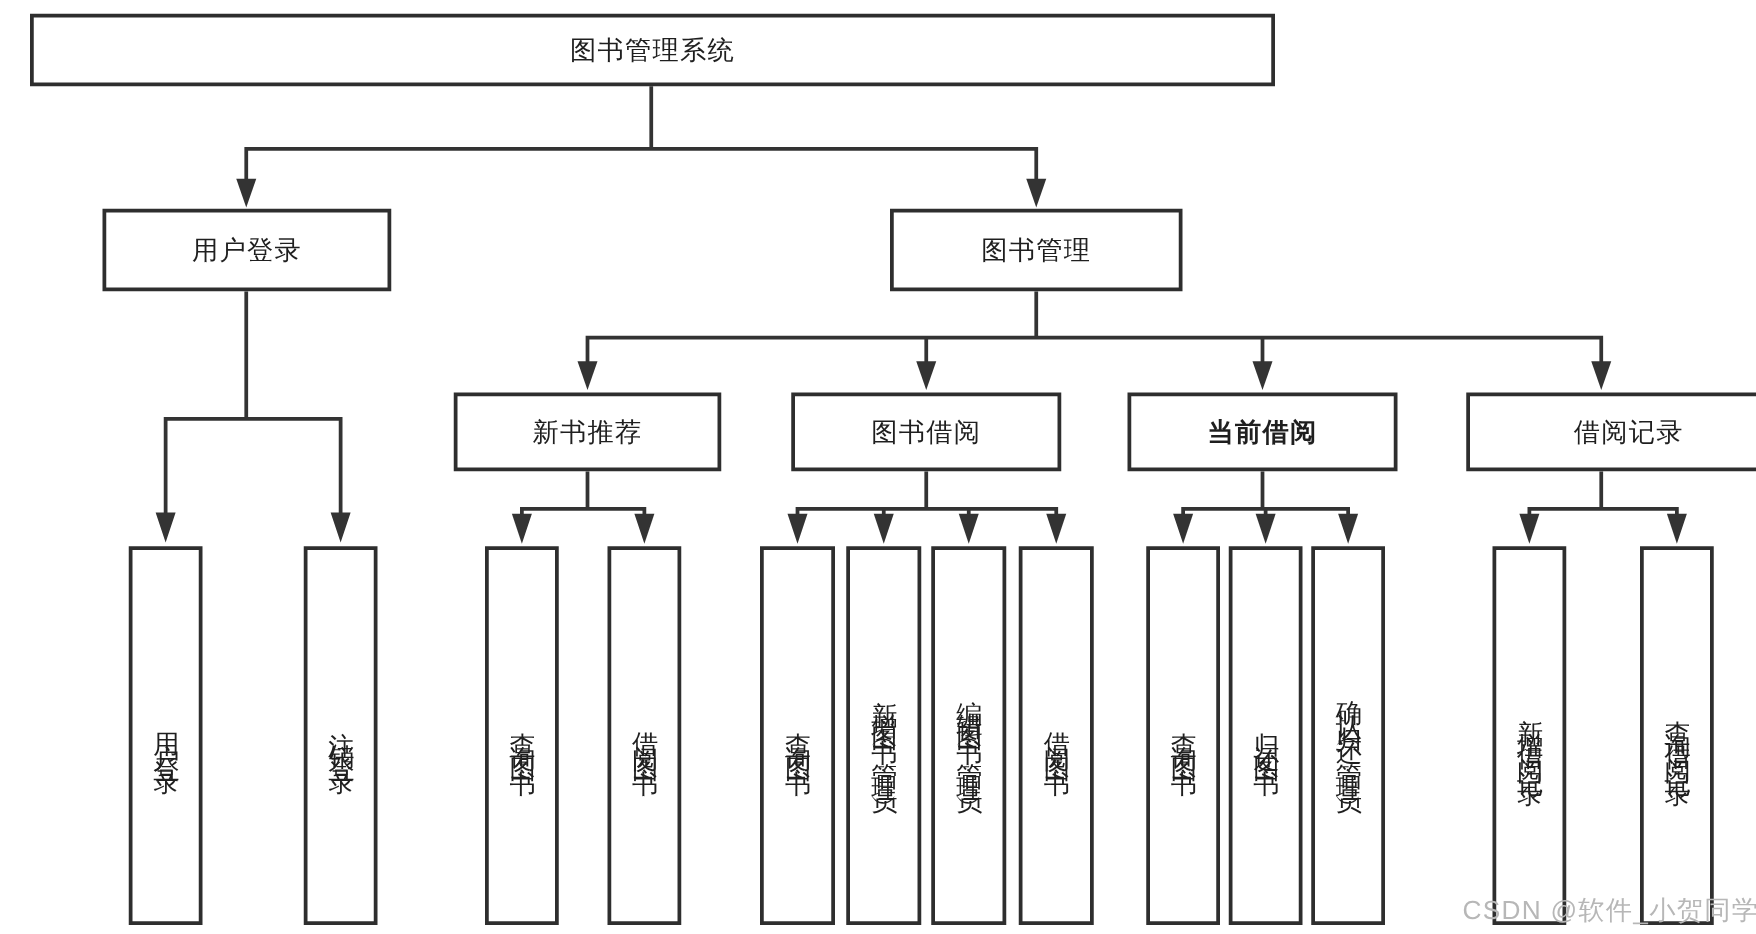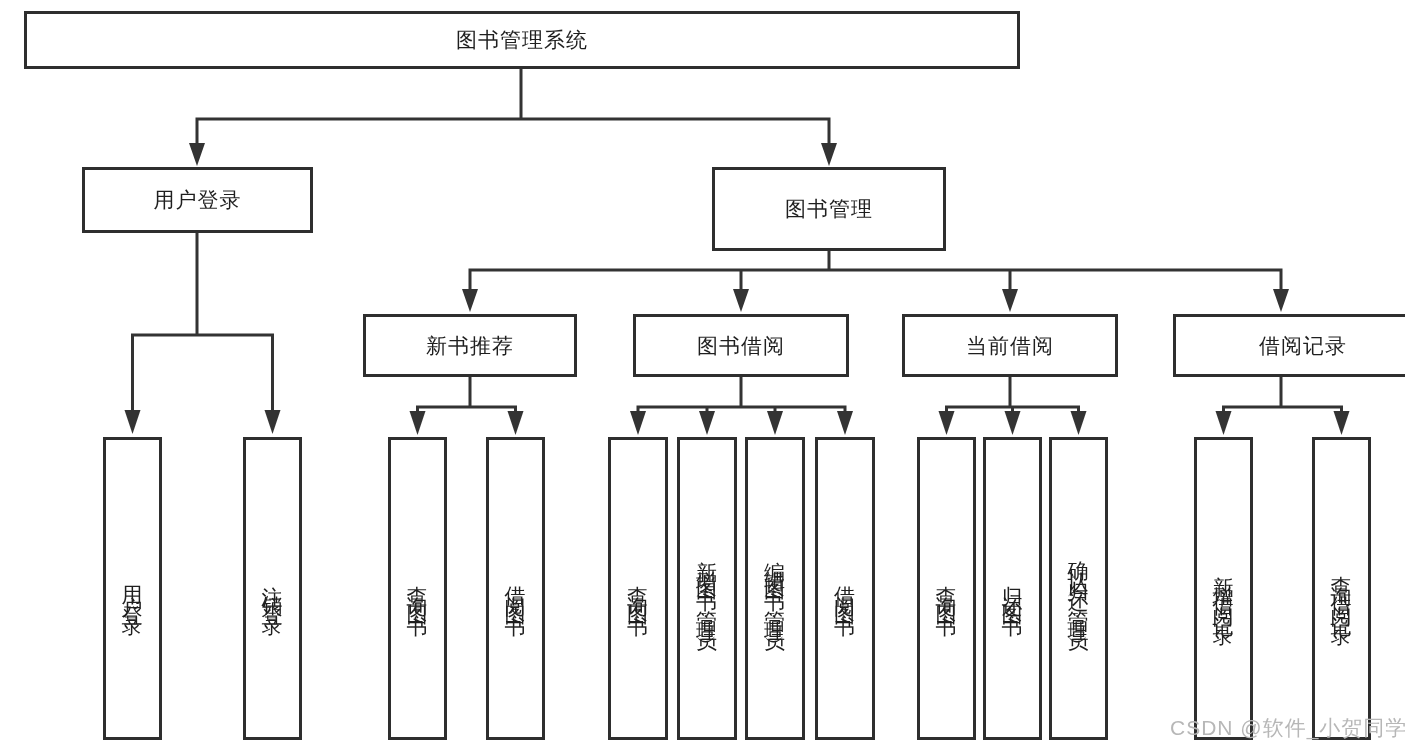--- a/index.html
+++ b/index.html
@@ -39,25 +39,25 @@
     writing-mode: vertical-rl;
     text-orientation: mixed;
     letter-spacing: 10px;
     line-height: 1;
     white-space: nowrap;
   }
   
   .n-root   { left: 24px;   top: 11px;  width: 996px; height: 58px; }
   
   .n-login  { left: 82px;   top: 167px; width: 231px; height: 66px; }
-  .n-mgmt   { left: 712px;  top: 167px; width: 234px; height: 84px; }
+  .n-mgmt   { left: 712px;  top: 167px; width: 234px; height: 66px; }
   
   .n-rec    { left: 363px;  top: 314px; width: 214px; height: 63px; }
   .n-borrow { left: 633px;  top: 314px; width: 216px; height: 63px; }
-  .n-cur    { left: 902px;  top: 314px; width: 216px; height: 63px; }
+  .n-cur    { left: 902px;  top: 314px; width: 216px; height: 63px; font-weight: bold; }
   .n-log    { left: 1173px; top: 314px; width: 260px; height: 63px; }
   
   .vbox { top: 437px; height: 303px; }
   .a1 { left: 103px;  width: 59px; }
   .a2 { left: 243px;  width: 59px; }
   .b1 { left: 388px;  width: 59px; }
   .b2 { left: 486px;  width: 59px; }
   .c1 { left: 608px;  width: 60px; }
   .c2 { left: 677px;  width: 60px; }
   .c3 { left: 745px;  width: 60px; }

